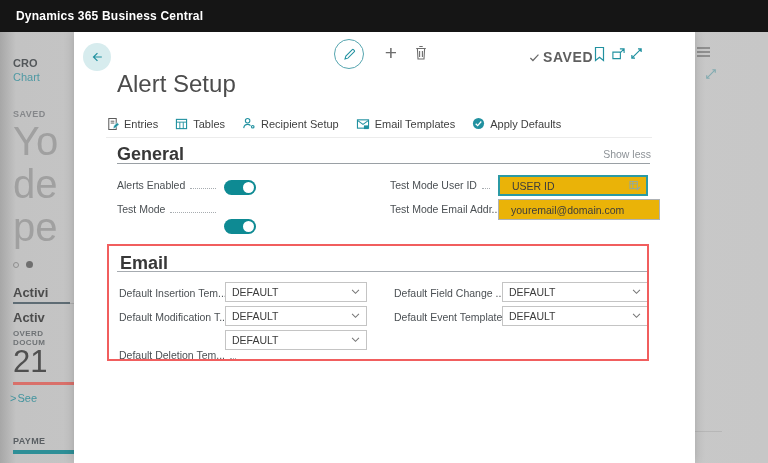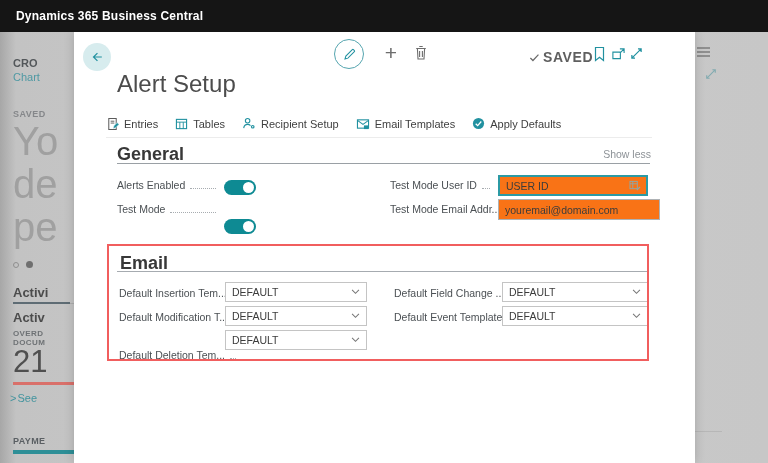--- a/index.html
+++ b/index.html
@@ -83,22 +83,22 @@
   .lbl-g1 { left:43px; top:147px; width:104px; }
   .lbl-g2 { left:43px; top:171px; width:104px; }
   .lbl-g1r { left:316px; top:147px; width:105px; }
   .lbl-g2r { left:316px; top:171px; width:105px; }
 
   .toggle { width:32px; height:15px; border-radius:8px; background:#0e8a93; position:relative; cursor:pointer; }
   .toggle .knob { position:absolute; right:2px; top:2px; width:11px; height:11px; border-radius:50%; background:#fff; }
   .tgl-1 { left:150px; top:148px; }
   .tgl-2 { left:150px; top:172px; }
 
-  .input { height:21px; display:flex; align-items:center; background:#f97316; font-size:10.5px; color:#3c3c3c;
-           padding:0 5px 0 6px; cursor:text; }
+  .input { height:21px; display:flex; align-items:center; background:#eab308; font-size:10.5px; color:#3c3c3c;
+           padding:0 5px 0 12px; cursor:text; }
   .input-userid { left:424px; top:143px; width:150px; border:2px solid #2b9aa4; }
   .input-email { left:424px; top:167px; width:162px; border:1px solid #aeb2b5; }
   .input .val { flex:1; white-space:nowrap; overflow:hidden; }
 
   
   .annotation { left:33px; top:212px; width:542px; height:117px; border:2px solid #f15e5e; z-index:30; pointer-events:none; }
 
   .email-head { left:38px; top:221px;padding-left:8px; }
   .edivider { left:43px; top:239px; width:531px; height:1px; background:#a6abb0; }
 

